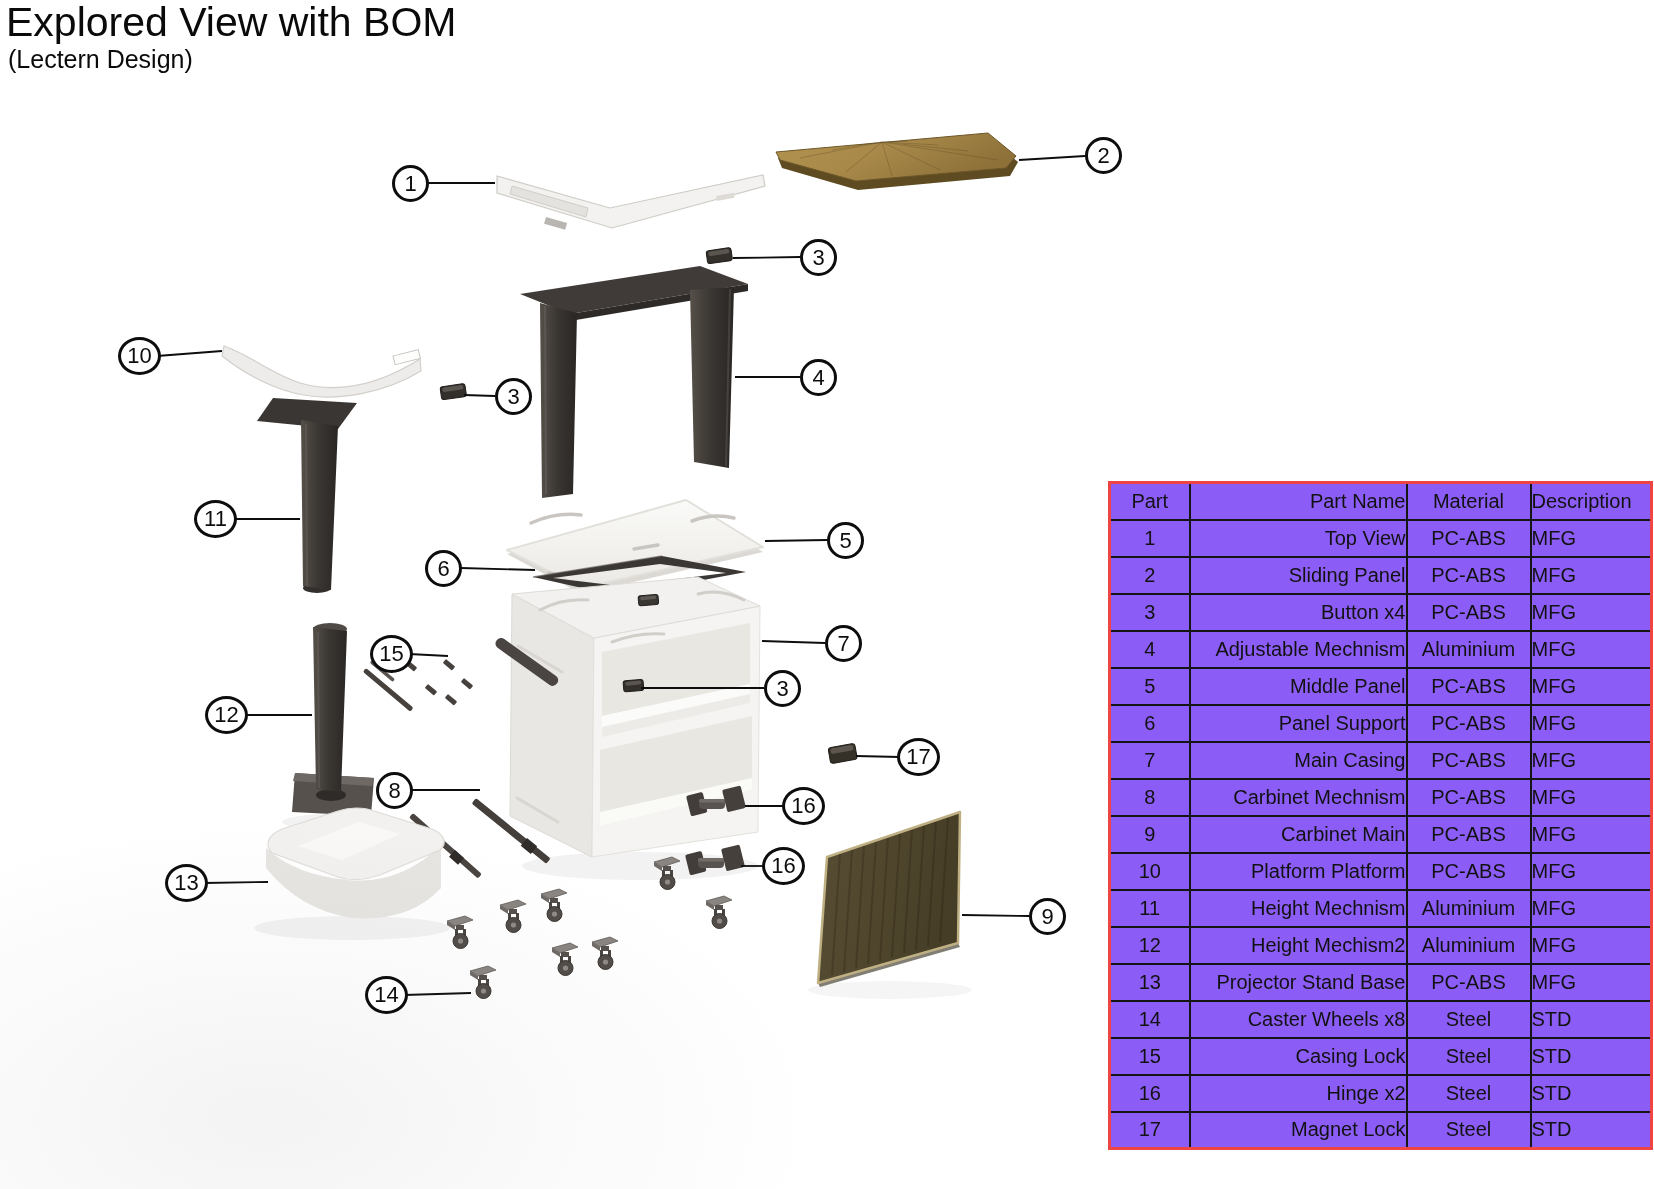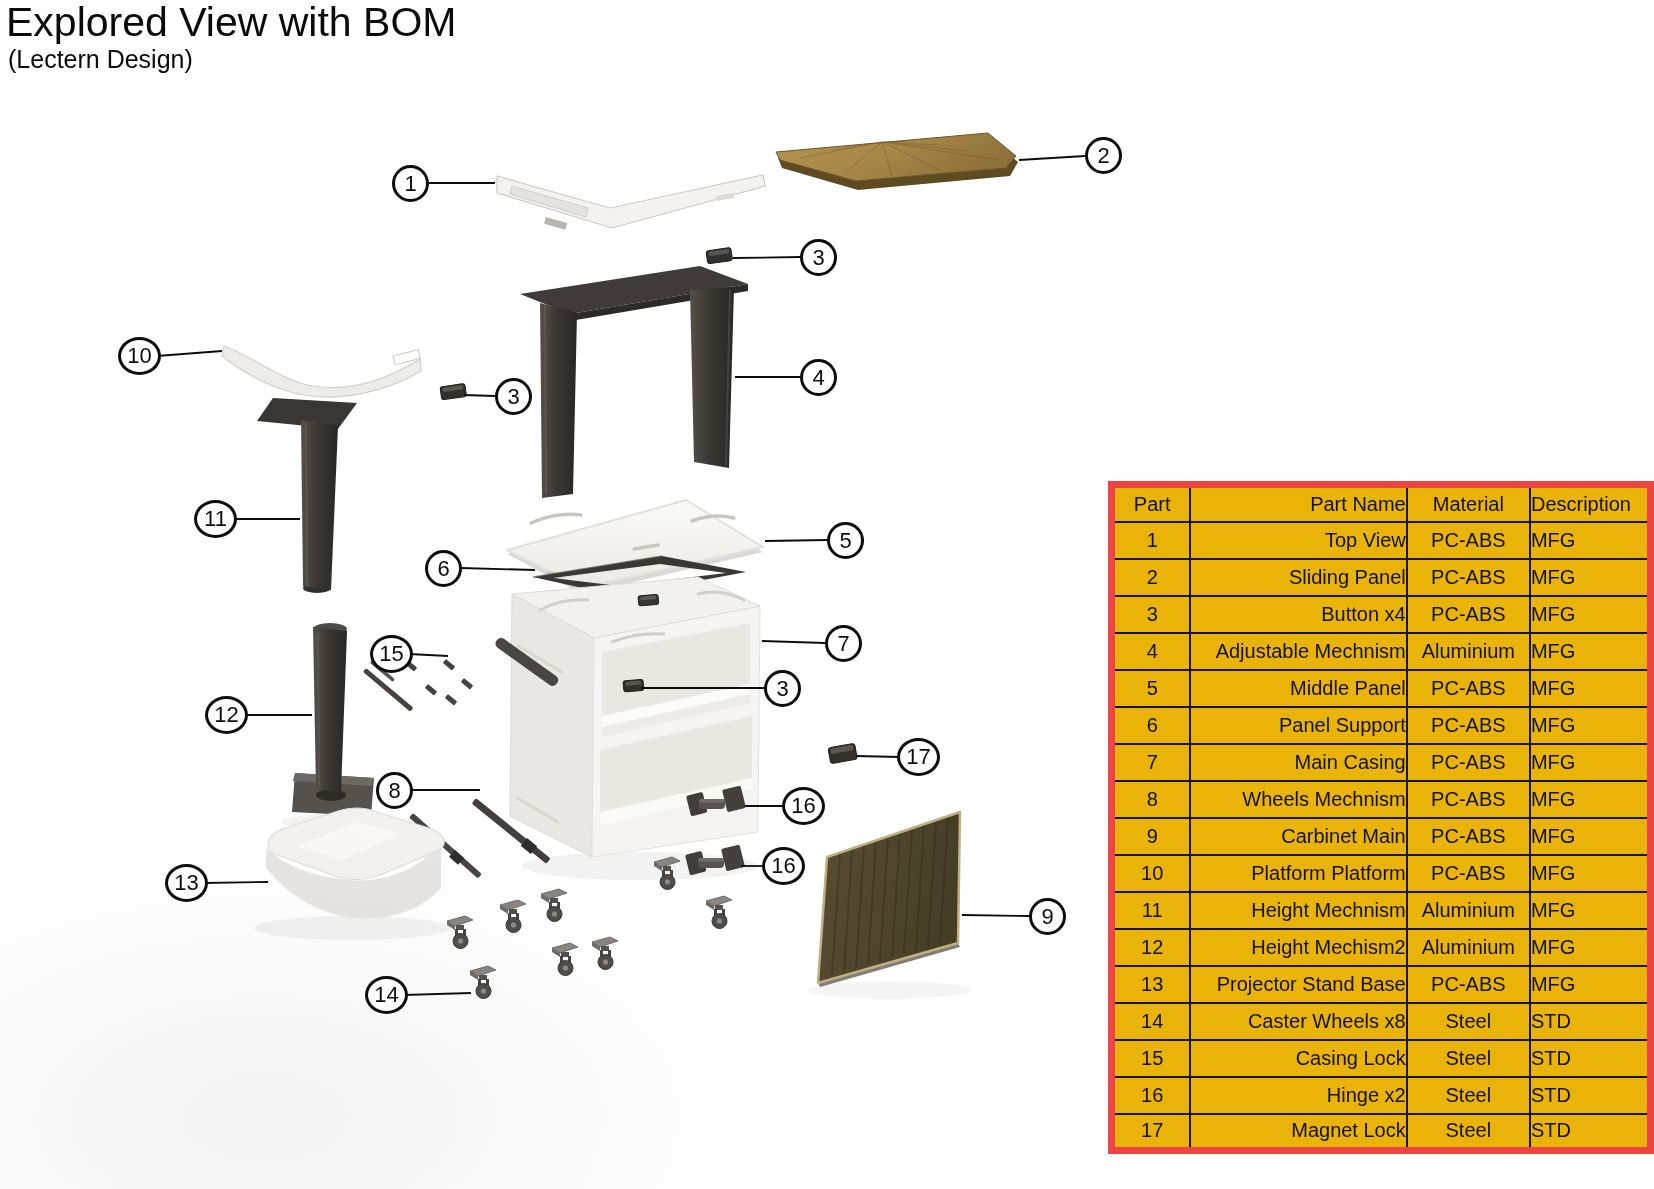--- a/index.html
+++ b/index.html
@@ -20,22 +20,22 @@
     position:absolute; box-sizing:border-box; background:#fff;
     border:3px solid #0d0d0d; border-radius:50%;
     display:flex; align-items:center; justify-content:center;
     font-size:22px; color:#0d0d0d; z-index:5;
   }
   .callout.d1 { width:37px; height:37px; }
   .callout.d2 { width:43px; height:38px; }
 
   table.bom {
     position:absolute; left:1108px; top:481px; z-index:4;
-    border-collapse:collapse; table-layout:fixed; background:#eab308;
-    border:7px solid #ef4444;
+    border-collapse:collapse; table-layout:fixed; background:#8b5cf6;
+    border:3px solid #ef4444;
   }
   .bom th, .bom td {
     border:2px solid #151515; font-size:20px; font-weight:normal; color:#121212;
     padding:0; box-sizing:border-box; white-space:nowrap; overflow:hidden;
   }
   .bom th { height:37px; }
   .bom td { height:37px; }
   .col-part {width:80px;} .col-name {width:217px;} .col-material {width:124px;} .col-desc {width:121px;}
   .c-center { text-align:center; }
   .c-name   { text-align:right; padding-left:30px; }
@@ -441,21 +441,21 @@
         <td class="c-desc">MFG</td>
       </tr>
       <tr>
         <td class="c-center">7</td>
         <td class="c-name">Main Casing</td>
         <td class="c-center">PC-ABS</td>
         <td class="c-desc">MFG</td>
       </tr>
       <tr>
         <td class="c-center">8</td>
-        <td class="c-name">Wheels Mechnism</td>
+        <td class="c-name">Carbinet Mechnism</td>
         <td class="c-center">PC-ABS</td>
         <td class="c-desc">MFG</td>
       </tr>
       <tr>
         <td class="c-center">9</td>
         <td class="c-name">Carbinet Main</td>
         <td class="c-center">PC-ABS</td>
         <td class="c-desc">MFG</td>
       </tr>
       <tr>

